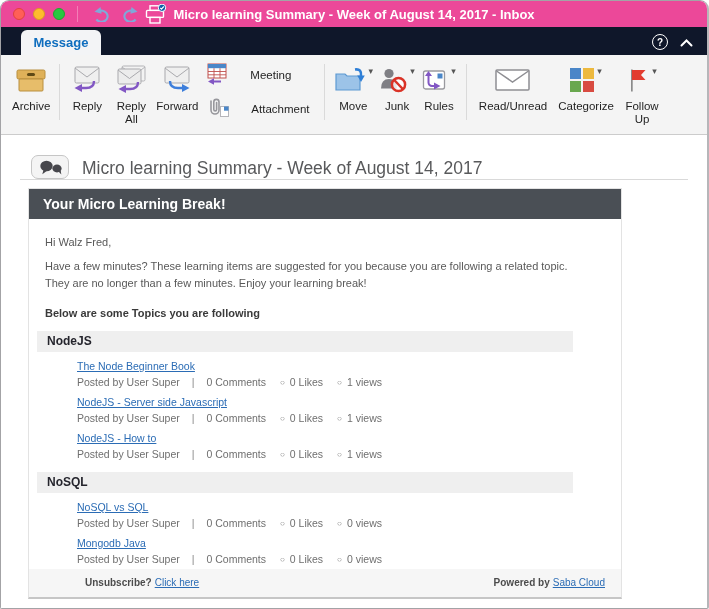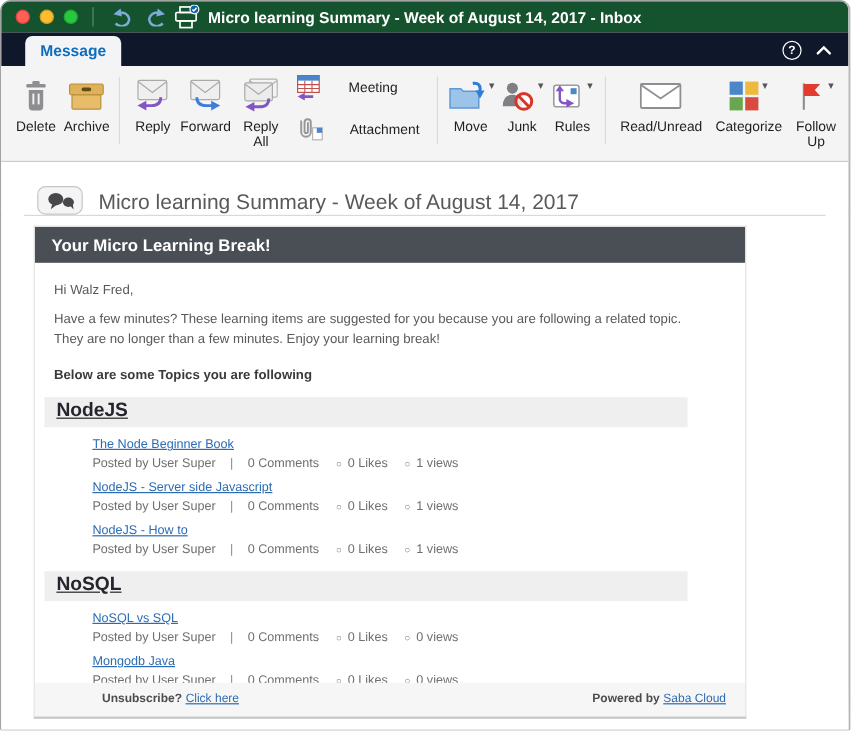--- a/index.html
+++ b/index.html
@@ -6,21 +6,21 @@
   html,body { background:#ffffff; font-family:"Liberation Sans", sans-serif; }
 
   .window {
     width:709px; height:609px; position:relative; overflow:hidden;
     border:1px solid #a3a3a6; border-right:2px solid #b6b6b9;
     border-radius:9px 9px 2px 2px; background:#ffffff;
   }
 
   
   .titlebar {
-    height:26px; background:#14532d; display:flex; align-items:center;
+    height:26px; background:#ec4899; display:flex; align-items:center;
     padding:0 12px; position:relative;
   }
   .traffic { display:flex; gap:8px; align-items:center; }
   .tl { width:12px; height:12px; border-radius:50%; display:inline-block; }
   .tl.red    { background:#ff5f57; border:1px solid #e0443e; }
   .tl.yellow { background:#febc2e; border:1px solid #d89e24; }
   .tl.green  { background:#28c840; border:1px solid #1da82f; }
   .tb-sep { width:1px; height:16px; background:rgba(255,255,255,.3); margin:0 12px; }
   .tb-ico { display:flex; align-items:center; justify-content:center; width:26px; height:22px; cursor:default; }
   .tb-title {
@@ -72,21 +72,21 @@
     width:594px; height:411px; background:#ffffff; position:relative; overflow:hidden;
     border:1px solid #e3e3e3; border-bottom:2px solid #c6c6c6;
     display:flex; flex-direction:column;
   }
   .banner { background:#4a4f55; color:#ffffff; font-weight:bold; font-size:14px; padding:7px 14px; flex-shrink:0; }
   .econtent { padding:9px 18px 34px 16px; color:#595959; font-size:11px; }
   .greeting { margin-top:8px; }
   .intro { margin-top:10px; line-height:1.5; max-width:545px; }
   .topics-heading { margin-top:16px; font-weight:bold; color:#3a3a3a; }
   .topicbar { background:#efefef; margin:12px 30px 0 -8px; padding:3px 8px 4px 10px; }
-  .topic-name { font-weight:bold; font-size:16px; color:#25252d; text-decoration:underline; cursor:pointer; }
+  .topic-name { font-weight:bold; font-size:12px; color:#25252d; cursor:pointer; }
   .eitem { margin-left:32px; margin-top:8px; }
   .eitem-link { display:inline-block; color:#2b6cb5; text-decoration:underline; font-size:10.5px; cursor:pointer; }
   .meta { margin-top:4px; font-size:10.5px; color:#6f6f6f; display:flex; align-items:center; white-space:nowrap; }
   .m-pipe { margin:0 12px; color:#8a8a8a; }
   .m-blt { margin:0 5px 0 14px; font-size:8px; color:#7a7a7a; }
   .efooter {
     position:absolute; left:0; right:0; bottom:0; background:#f6f6f6;
     padding:8px 16px 9px 16px; display:flex; justify-content:space-between; align-items:center;
     font-size:10px; color:#4c4c4c;
   }
@@ -140,32 +140,20 @@
       <span>
         <svg width="13" height="8" viewBox="0 0 13 8">
             <polyline points="1.5,6.5 6.5,1.5 11.5,6.5" fill="none" stroke="#ffffff" stroke-width="2" stroke-linecap="round"></polyline>
           </svg>
       </span>
     </div>
   </div>
 
   <div class="ribbon">
 
-    <div class="rbtn">
-      <span class="ricon">
-        <svg width="22" height="28" viewBox="0 0 22 28">
-          <rect x="8" y="1.5" width="6" height="3" rx="1" fill="#8d8d92"></rect>
-          <rect x="3" y="4" width="16" height="3" rx="1" fill="#8d8d92"></rect>
-          <path d="M5 9 h12 v14 a3 3 0 0 1 -3 3 h-6 a3 3 0 0 1 -3 -3 z" fill="#8d8d92"></path>
-          <rect x="8" y="12" width="1.6" height="9" fill="#f4f4f4"></rect>
-          <rect x="12.4" y="12" width="1.6" height="9" fill="#f4f4f4"></rect>
-        </svg>
-      </span>
-      <span class="rlabel">Delete</span>
-    </div>
 
     <div class="rbtn">
       <span class="ricon">
         <svg width="32" height="27" viewBox="0 0 32 27">
           <rect x="2" y="3" width="28" height="9" rx="1.5" fill="#dfb159" stroke="#b98f3e"></rect>
           <rect x="4" y="12" width="24" height="12" rx="1" fill="#e7bd6a" stroke="#b98f3e"></rect>
           <rect x="12" y="6" width="8" height="3" rx="1.5" fill="#5f4a16"></rect>
         </svg>
       </span>
       <span class="rlabel">Archive</span>
@@ -176,46 +164,46 @@
     <div class="rbtn narrow">
       <span class="ricon">
         <svg width="30" height="30" viewBox="0 0 30 30">
           <rect x="3" y="2" width="24" height="16" rx="1.5" fill="#efefef" stroke="#a9a9ad"></rect>
           <path d="M3 3 L15 12 L27 3" fill="none" stroke="#a9a9ad"></path>
           <path d="M22 16 q0 7 -8 7 h-5" fill="none" stroke="#8257c4" stroke-width="2.4"></path>
           <path d="M10 19 L10 27 L2.5 23 z" fill="#8257c4"></path>
         </svg>
       </span>
       <span class="rlabel">Reply</span>
-    </div>
-
-    <div class="rbtn narrow">
-      <span class="ricon">
-        <svg width="30" height="30" viewBox="0 0 30 30">
-          <rect x="3" y="2" width="24" height="16" rx="1.5" fill="#efefef" stroke="#a9a9ad"></rect>
-          <path d="M3 3 L15 12 L27 3" fill="none" stroke="#a9a9ad"></path>
-          <path d="M8 16 q0 7 8 7 h5" fill="none" stroke="#3d7edb" stroke-width="2.4"></path>
-          <path d="M20 19 L20 27 L27.5 23 z" fill="#3d7edb"></path>
-        </svg>
-      </span>
-      <span class="rlabel">Forward</span>
     </div>
 
     <div class="rbtn narrow">
       <span class="ricon">
         <svg width="32" height="30" viewBox="0 0 32 30">
           <rect x="7" y="1" width="23" height="15" rx="1.5" fill="#f3f3f3" stroke="#b3b3b7"></rect>
           <path d="M7 2 L18.5 10.5 L30 2" fill="none" stroke="#b3b3b7"></path>
           <rect x="3" y="4" width="23" height="15" rx="1.5" fill="#ececec" stroke="#a9a9ad"></rect>
           <path d="M3 5 L14.5 13.5 L26 5" fill="none" stroke="#a9a9ad"></path>
           <path d="M23 17 q0 7 -8 7 h-5" fill="none" stroke="#8257c4" stroke-width="2.4"></path>
           <path d="M11 20 L11 28 L3.5 24 z" fill="#8257c4"></path>
         </svg>
       </span>
       <span class="rlabel">Reply All</span>
+    </div>
+
+    <div class="rbtn narrow">
+      <span class="ricon">
+        <svg width="30" height="30" viewBox="0 0 30 30">
+          <rect x="3" y="2" width="24" height="16" rx="1.5" fill="#efefef" stroke="#a9a9ad"></rect>
+          <path d="M3 3 L15 12 L27 3" fill="none" stroke="#a9a9ad"></path>
+          <path d="M8 16 q0 7 8 7 h5" fill="none" stroke="#3d7edb" stroke-width="2.4"></path>
+          <path d="M20 19 L20 27 L27.5 23 z" fill="#3d7edb"></path>
+        </svg>
+      </span>
+      <span class="rlabel">Forward</span>
     </div>
 
     <div class="rstack">
       <div class="rrow">
         <span>
           <svg width="23" height="23" viewBox="0 0 23 23">
             <rect x="2" y="2" width="18" height="14" fill="#ffffff" stroke="#c0504d"></rect>
             <rect x="2" y="2" width="18" height="4.2" fill="#4a86c8"></rect>
             <line x1="8" y1="6.2" x2="8" y2="16" stroke="#c0504d" stroke-width="0.9"></line>
             <line x1="14" y1="6.2" x2="14" y2="16" stroke="#c0504d" stroke-width="0.9"></line>

